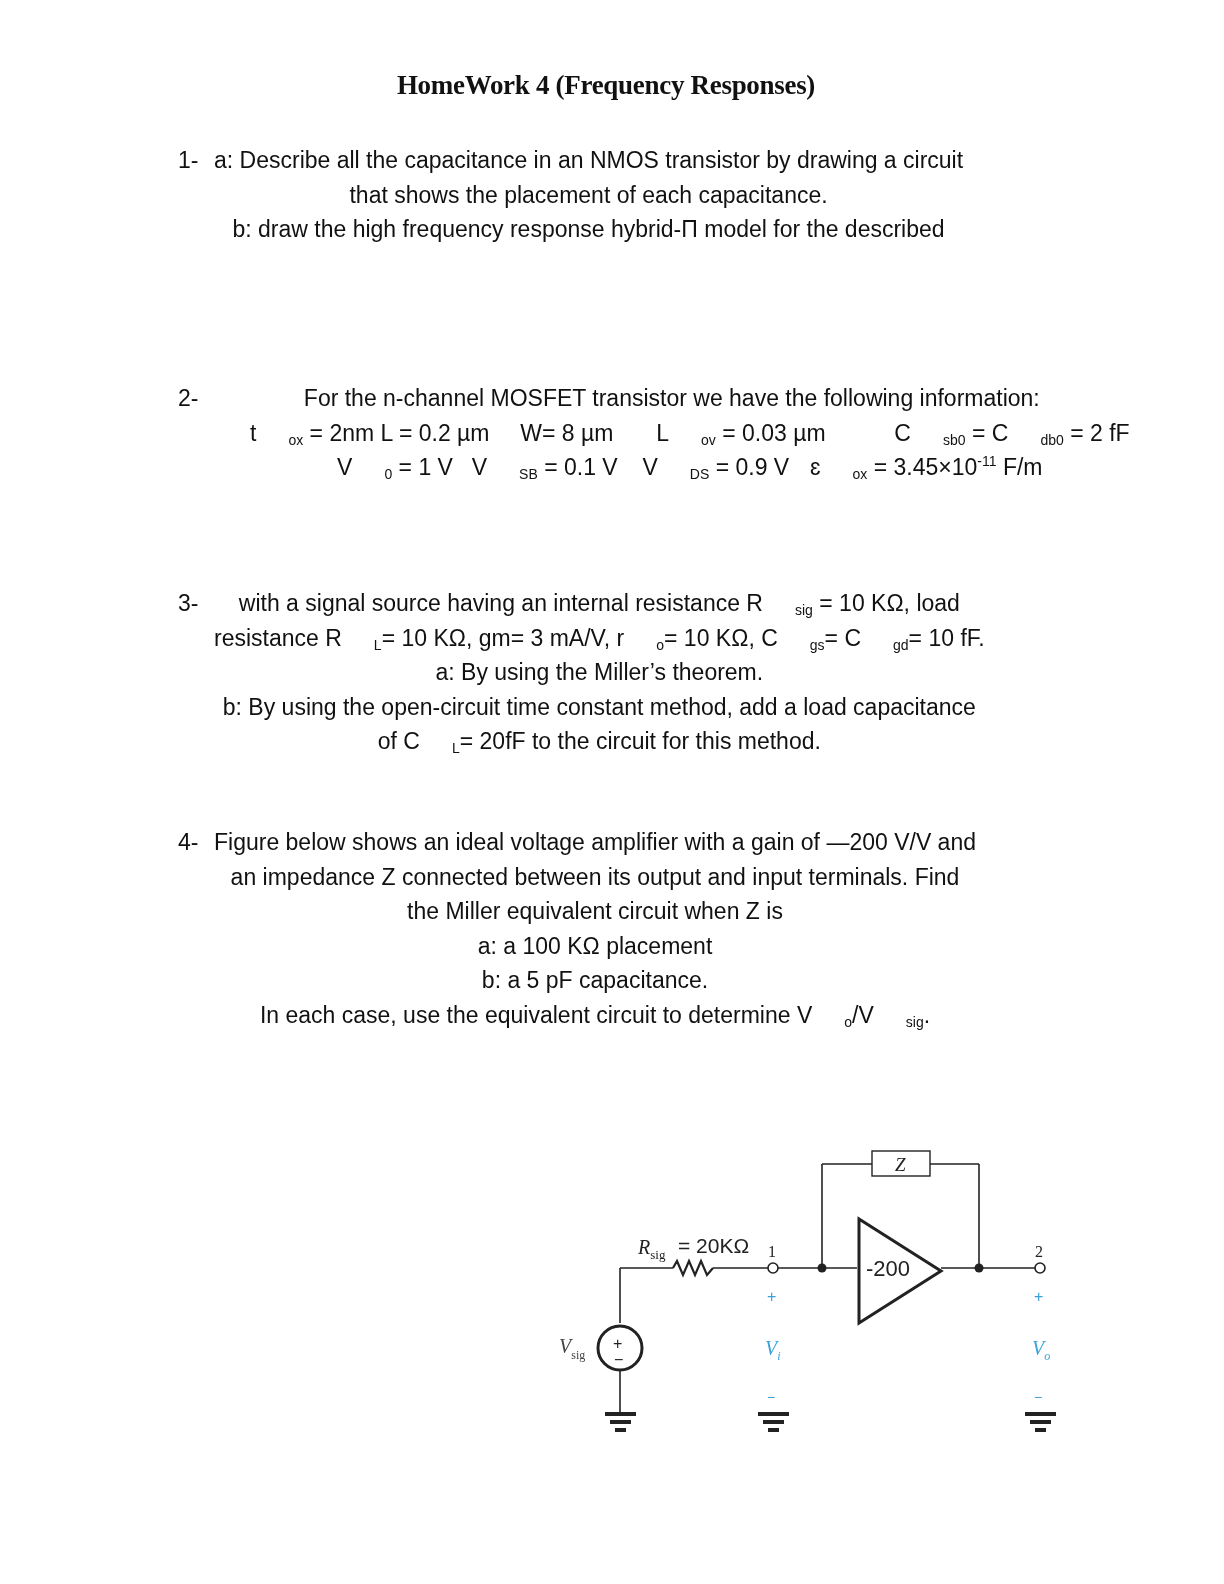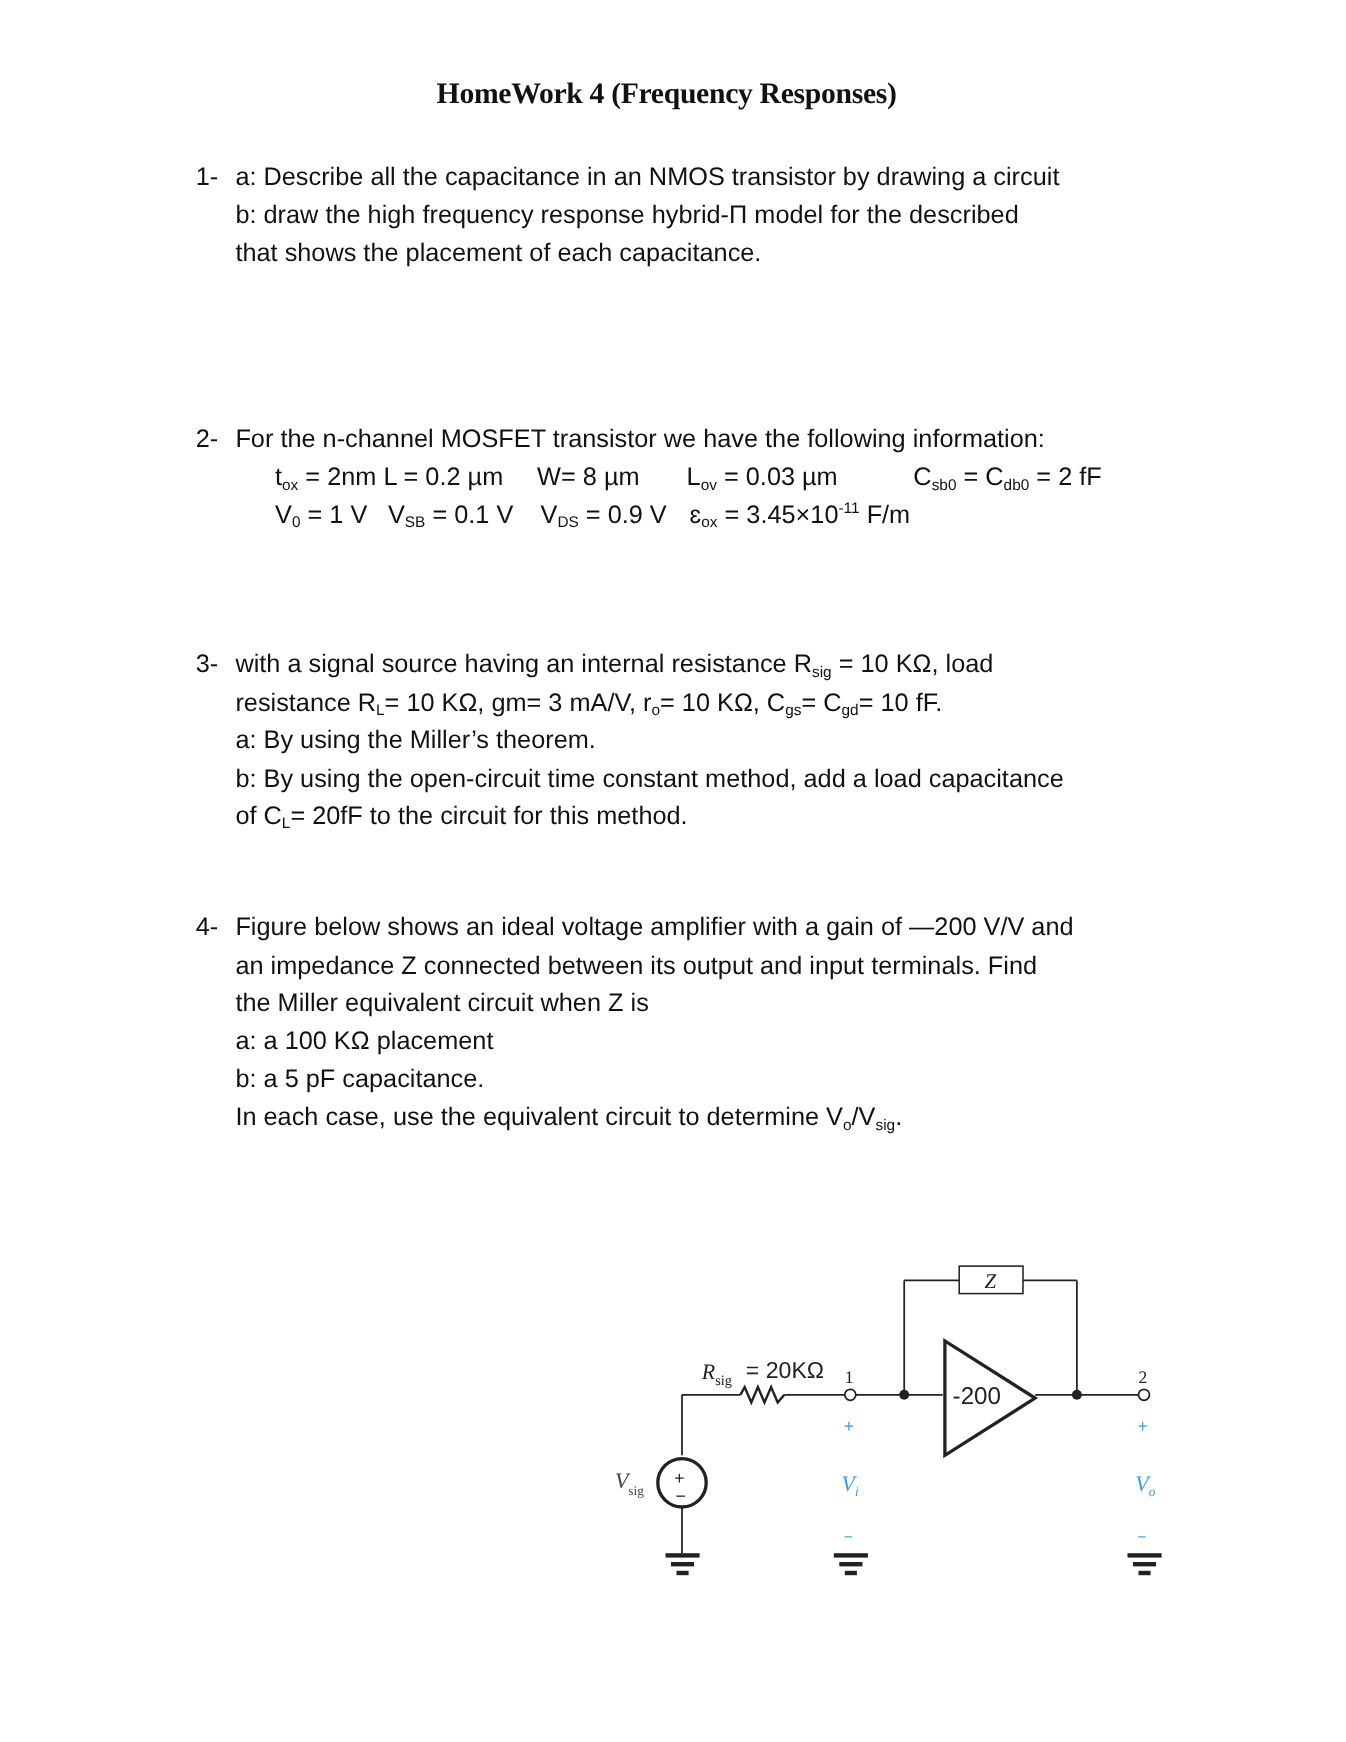--- a/index.html
+++ b/index.html
@@ -2,38 +2,38 @@
 <html><head>
 <meta charset="utf-8">
 <style>
   html, body { margin:0; padding:0; background:#ffffff; }
   body { width:1224px; height:1584px; position:relative; overflow:hidden; color:#111; }
   .title { position:absolute; top:70px; left:0; width:1212px; text-align:center;
     font-family:"Liberation Serif", serif; font-weight:bold; font-size:27px; letter-spacing:-0.3px; }
   .q { position:absolute; left:178px; font-family:"Liberation Sans", sans-serif; font-size:23px; line-height:34.5px; }
   .q .num { position:absolute; left:0; top:0; }
   .q .body { margin-left:36px; }
-  .line { white-space:nowrap; }
+  .line { white-space:nowrap;text-align:center; }
   .indent { margin-left:36px; }
-  sub, .sub { font-size:14px; vertical-align:-4px; line-height:0; }
+  sub, .sub { font-size:14px; vertical-align:-4px; line-height:0;margin-left:32px; }
   sup { font-size:14px; vertical-align:9px; line-height:0; }
   .gap { display:inline-block; }
   #circuit { position:absolute; left:530px; top:1140px; }
 </style>
 </head>
 <body>
 
 <div class="title">HomeWork 4 (Frequency Responses)</div>
 
 <div class="q" style="top:143px;">
   <span class="num">1-</span>
   <div class="body">
     <div class="line">a: Describe all the capacitance in an NMOS transistor by drawing a circuit</div>
+    <div class="line">that shows the placement of each capacitance.</div>
     <div class="line">b: draw the high frequency response hybrid-Π model for the described</div>
-    <div class="line">that shows the placement of each capacitance.</div>
   </div>
 </div>
 
 <div class="q" style="top:381px;">
   <span class="num">2-</span>
   <div class="body">
     <div class="line">For the n-channel MOSFET transistor we have the following information:</div>
     <div class="line indent">
       <span>t</span><span class="sub">ox</span>
       <span>= 2nm</span>

